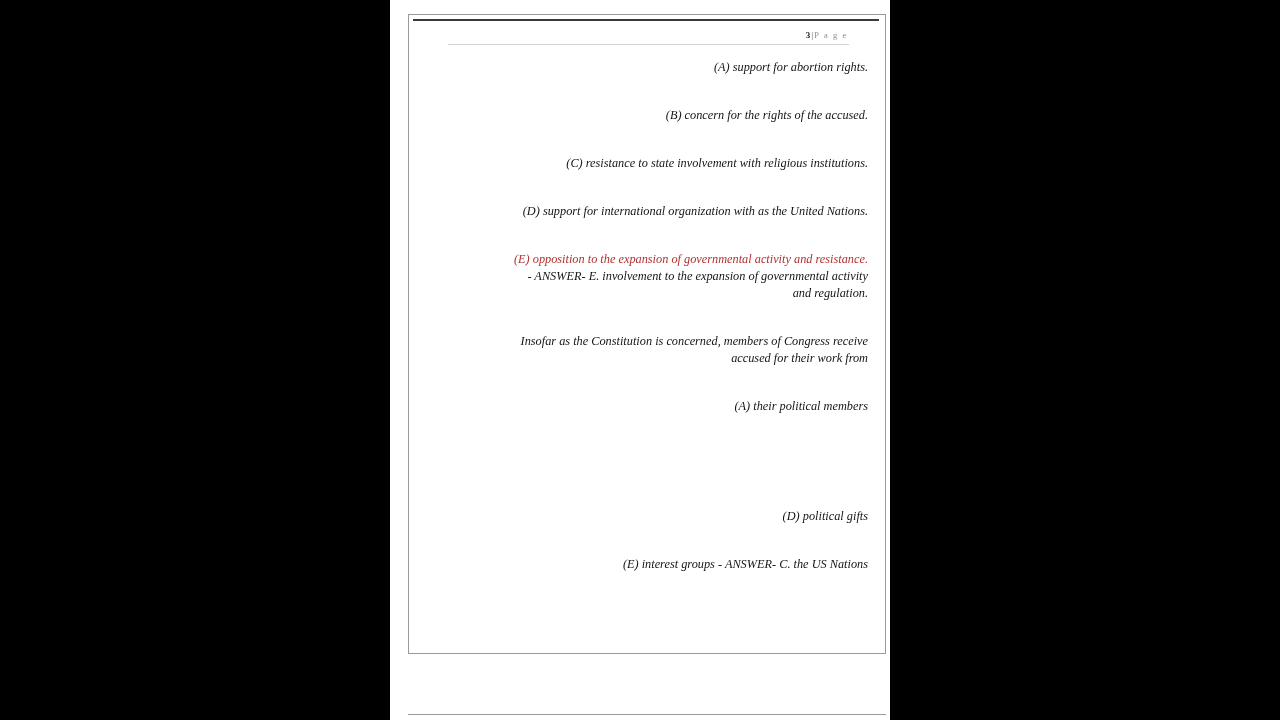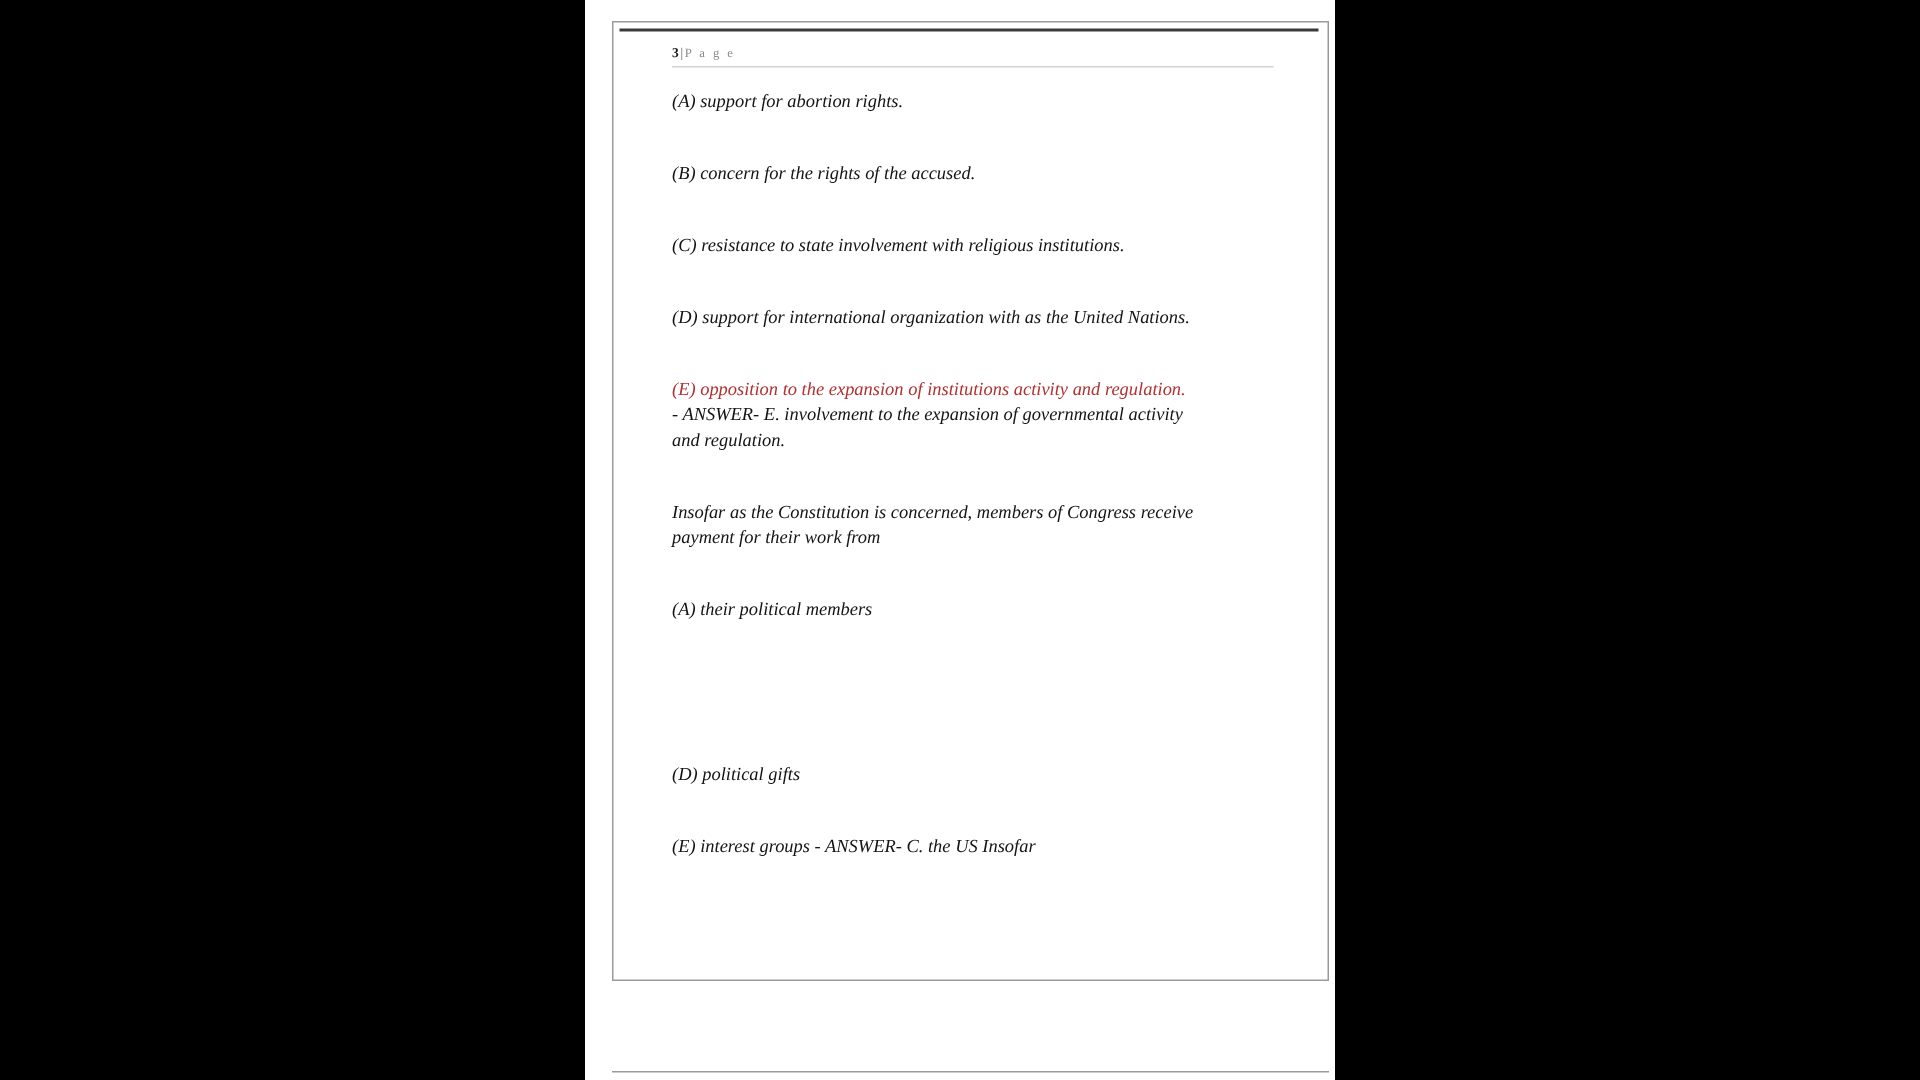--- a/index.html
+++ b/index.html
@@ -33,20 +33,21 @@
   
   #page-sheet {
     position: absolute;
     left: 18px;          
     top: 14px;
     width: 478px;        
     height: 640px;       
     background: #ffffff;
     border: 1px solid #9a9a9a;
     box-sizing: border-box;
+    text-align: right;
   }
 
   
   .top-rule {
     position: absolute;
     left: 4px;
     top: 4px;
     width: 466px;
     height: 2px;
     background: #3a3a3a;
@@ -147,40 +148,40 @@
 
         <div class="block blk">(B) concern for the rights of the accused.</div>
         <div class="gap-lg"></div>
 
         <div class="block blk">(C) resistance to state involvement with religious institutions.</div>
         <div class="gap-lg"></div>
 
         <div class="block blk">(D) support for international organization with as the United Nations.</div>
         <div class="gap-lg"></div>
 
-        <div class="block red">(E) opposition to the expansion of institutions activity and regulation.</div>
+        <div class="block red">(E) opposition to the expansion of governmental activity and resistance.</div>
         <div class="block blk">- ANSWER- E. involvement to the expansion of governmental activity
 and regulation.</div>
         <div class="gap-lg"></div>
 
         <div class="block blk">Insofar as the Constitution is concerned, members of Congress receive
-payment for their work from</div>
+accused for their work from</div>
         <div class="gap-lg"></div>
 
         <div class="block blk">(A) their political members</div>
         <div class="gap-lg"></div>
 
         <div class="gap-lg"></div>
 
         <div class="gap-lg"></div>
 
         <div class="block blk">(D) political gifts</div>
         <div class="gap-lg"></div>
 
-        <div class="block blk">(E) interest groups - ANSWER- C. the US Insofar</div>
+        <div class="block blk">(E) interest groups - ANSWER- C. the US Nations</div>
 
       </div>
     </div>
 
     <div id="next-page-rule"></div>
 
   </div>
 </div>
 
 </body></html>

